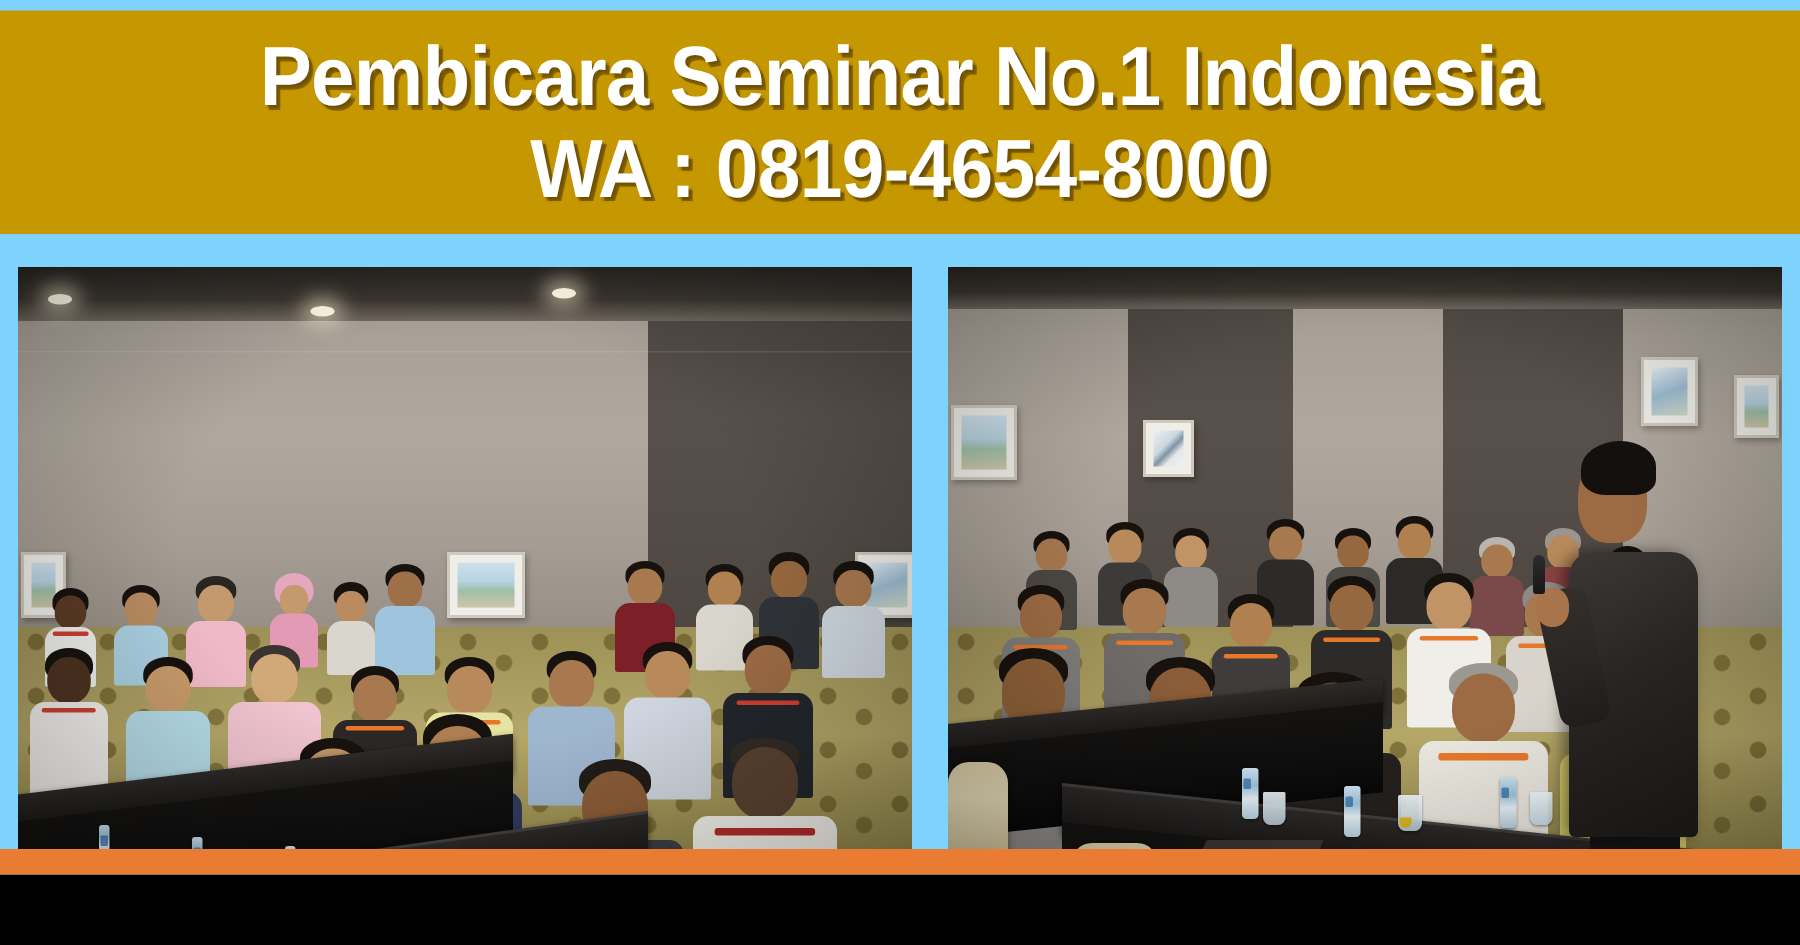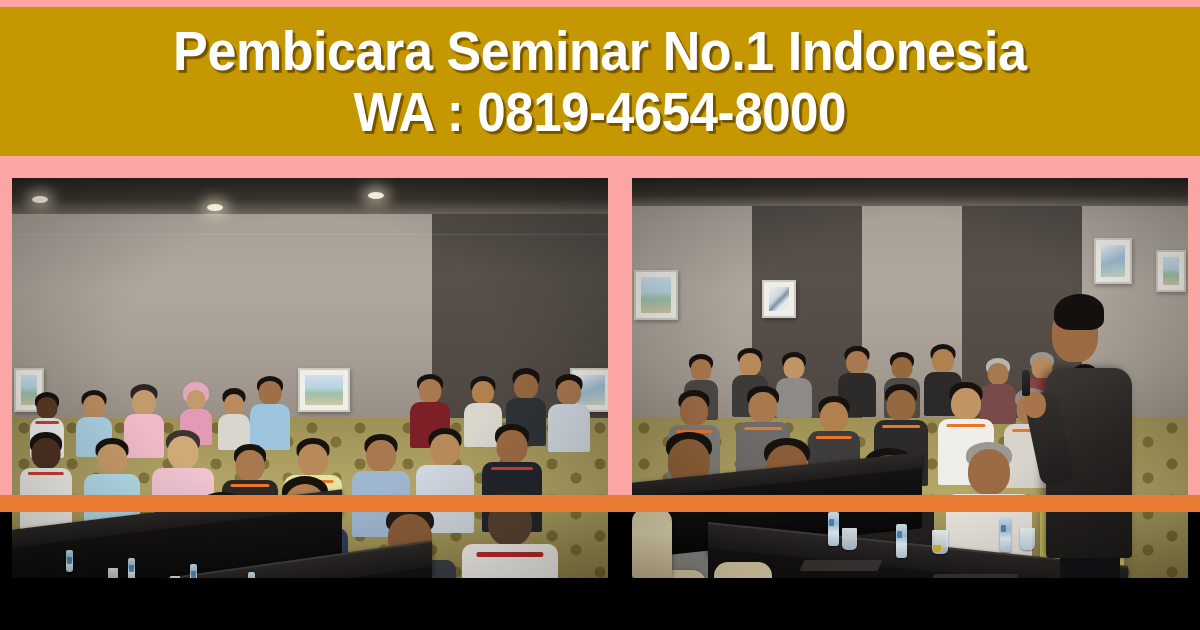--- a/index.html
+++ b/index.html
@@ -5,22 +5,22 @@
 <style>
   * { margin:0; padding:0; box-sizing:border-box; }
   html, body {
     width:1200px; height:630px;
     background:#000;
     font-family:"Liberation Sans", sans-serif;
     overflow:hidden;
   }
   #stage {
     position:relative;
-    width:1200px; height:512px;
-    background:#fca5a5;
+    width:1200px; height:583px;
+    background:#7dd3fc;
   }
 
   
   .banner {
     position:absolute;
     left:0; top:7px;
     width:1200px; height:149px;
     background:#c59700;
     display:flex;
     flex-direction:column;

